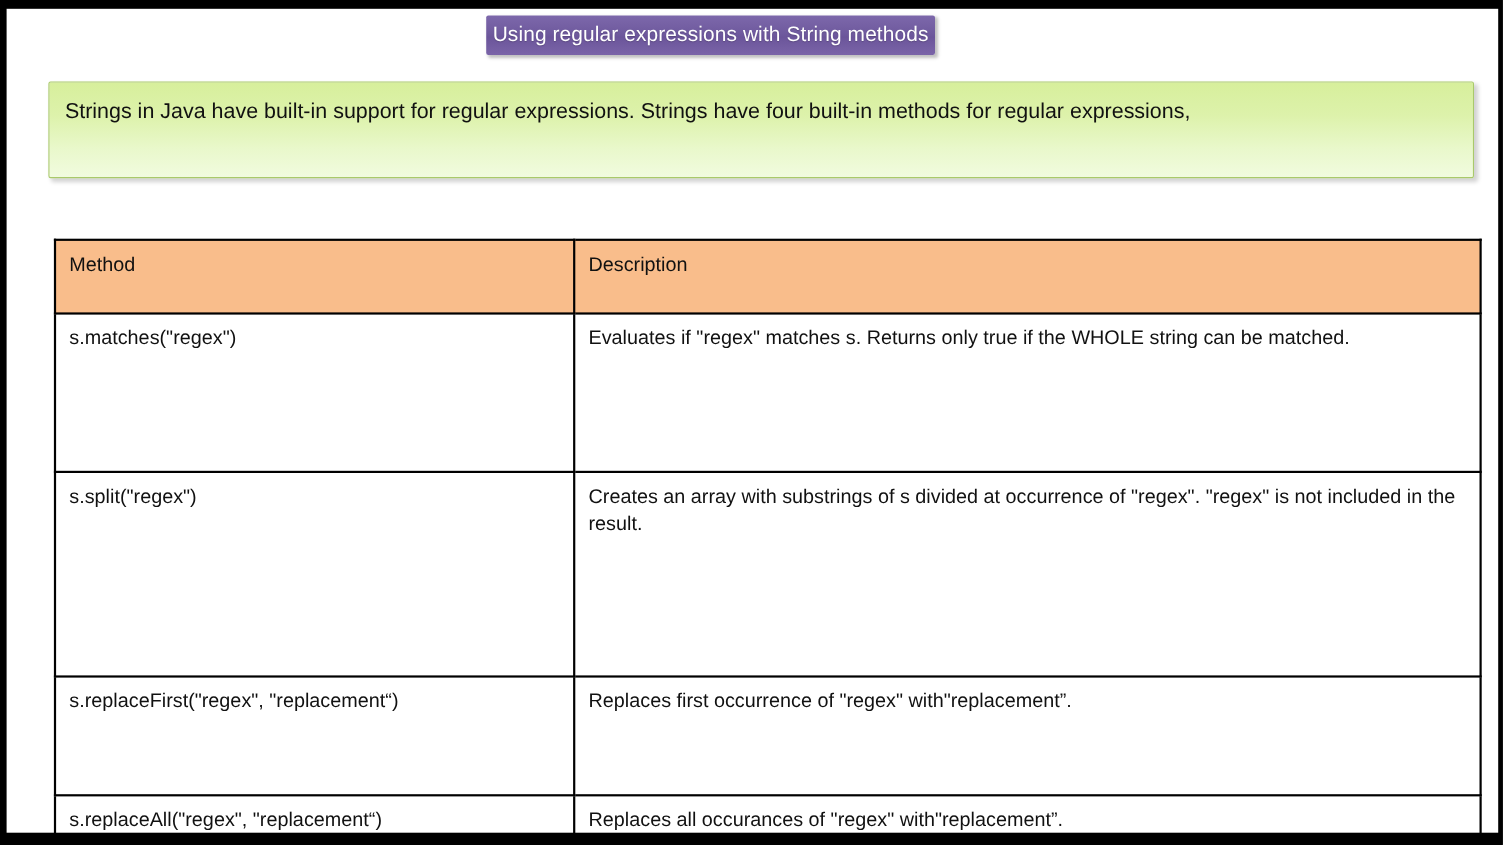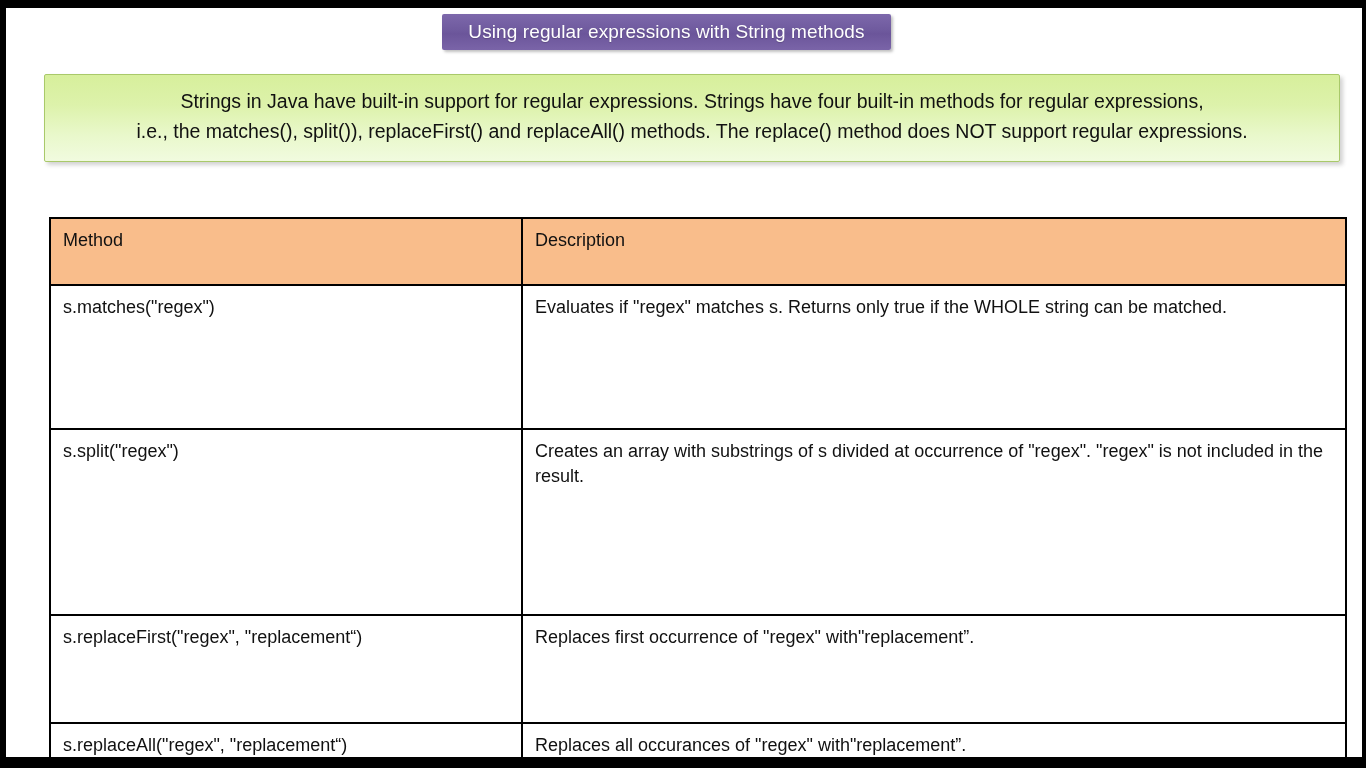--- a/index.html
+++ b/index.html
@@ -32,21 +32,21 @@
     width: 1356px;
     height: 749px;
     background: #ffffff;
   }
 
   
   .title-banner {
     position: absolute;
     left: 436px;
     top: 6px;
-    width: 449px;
+    width: 408px;
     height: 36px;
     background: linear-gradient(180deg, #7d68ab 0%, #6f5a9e 45%, #6b559a 55%, #7a64a8 100%);
     border-radius: 2px;
     box-shadow: 2px 2px 3px rgba(0,0,0,0.25);
     display: flex;
     align-items: center;
     justify-content: center;
   }
   .title-banner-text {
     color: #ffffff;
@@ -68,21 +68,20 @@
     border-radius: 2px;
     box-shadow: 3px 3px 4px rgba(0,0,0,0.18);
     box-sizing: border-box;
     padding: 11px 14px 0 14px;
   }
   .intro-line {
     font-size: 19.5px;
     color: #111111;
     line-height: 30px;
     white-space: nowrap;
-    text-align: center;
   }
 
   
   .method-table {
     position: absolute;
     left: 43px;
     top: 209px;
     width: 1296px;
     border-collapse: collapse;
     table-layout: fixed;
@@ -115,21 +114,20 @@
 
 <div class="slide-frame">
   <div class="slide">
 
     <div class="title-banner">
       <span class="title-banner-text">Using regular expressions with String methods</span>
     </div>
 
     <div class="intro-box">
       <div class="intro-line">Strings in Java have built-in support for regular expressions. Strings have four built-in methods for regular expressions,</div>
-      <div class="intro-line"> i.e., the matches(), split()), replaceFirst() and replaceAll() methods. The replace() method does NOT support regular expressions.</div>
     </div>
 
     <table class="method-table">
       <colgroup>
         <col class="col-method">
         <col class="col-desc">
       </colgroup>
       <thead>
         <tr>
           <th>Method</th>

